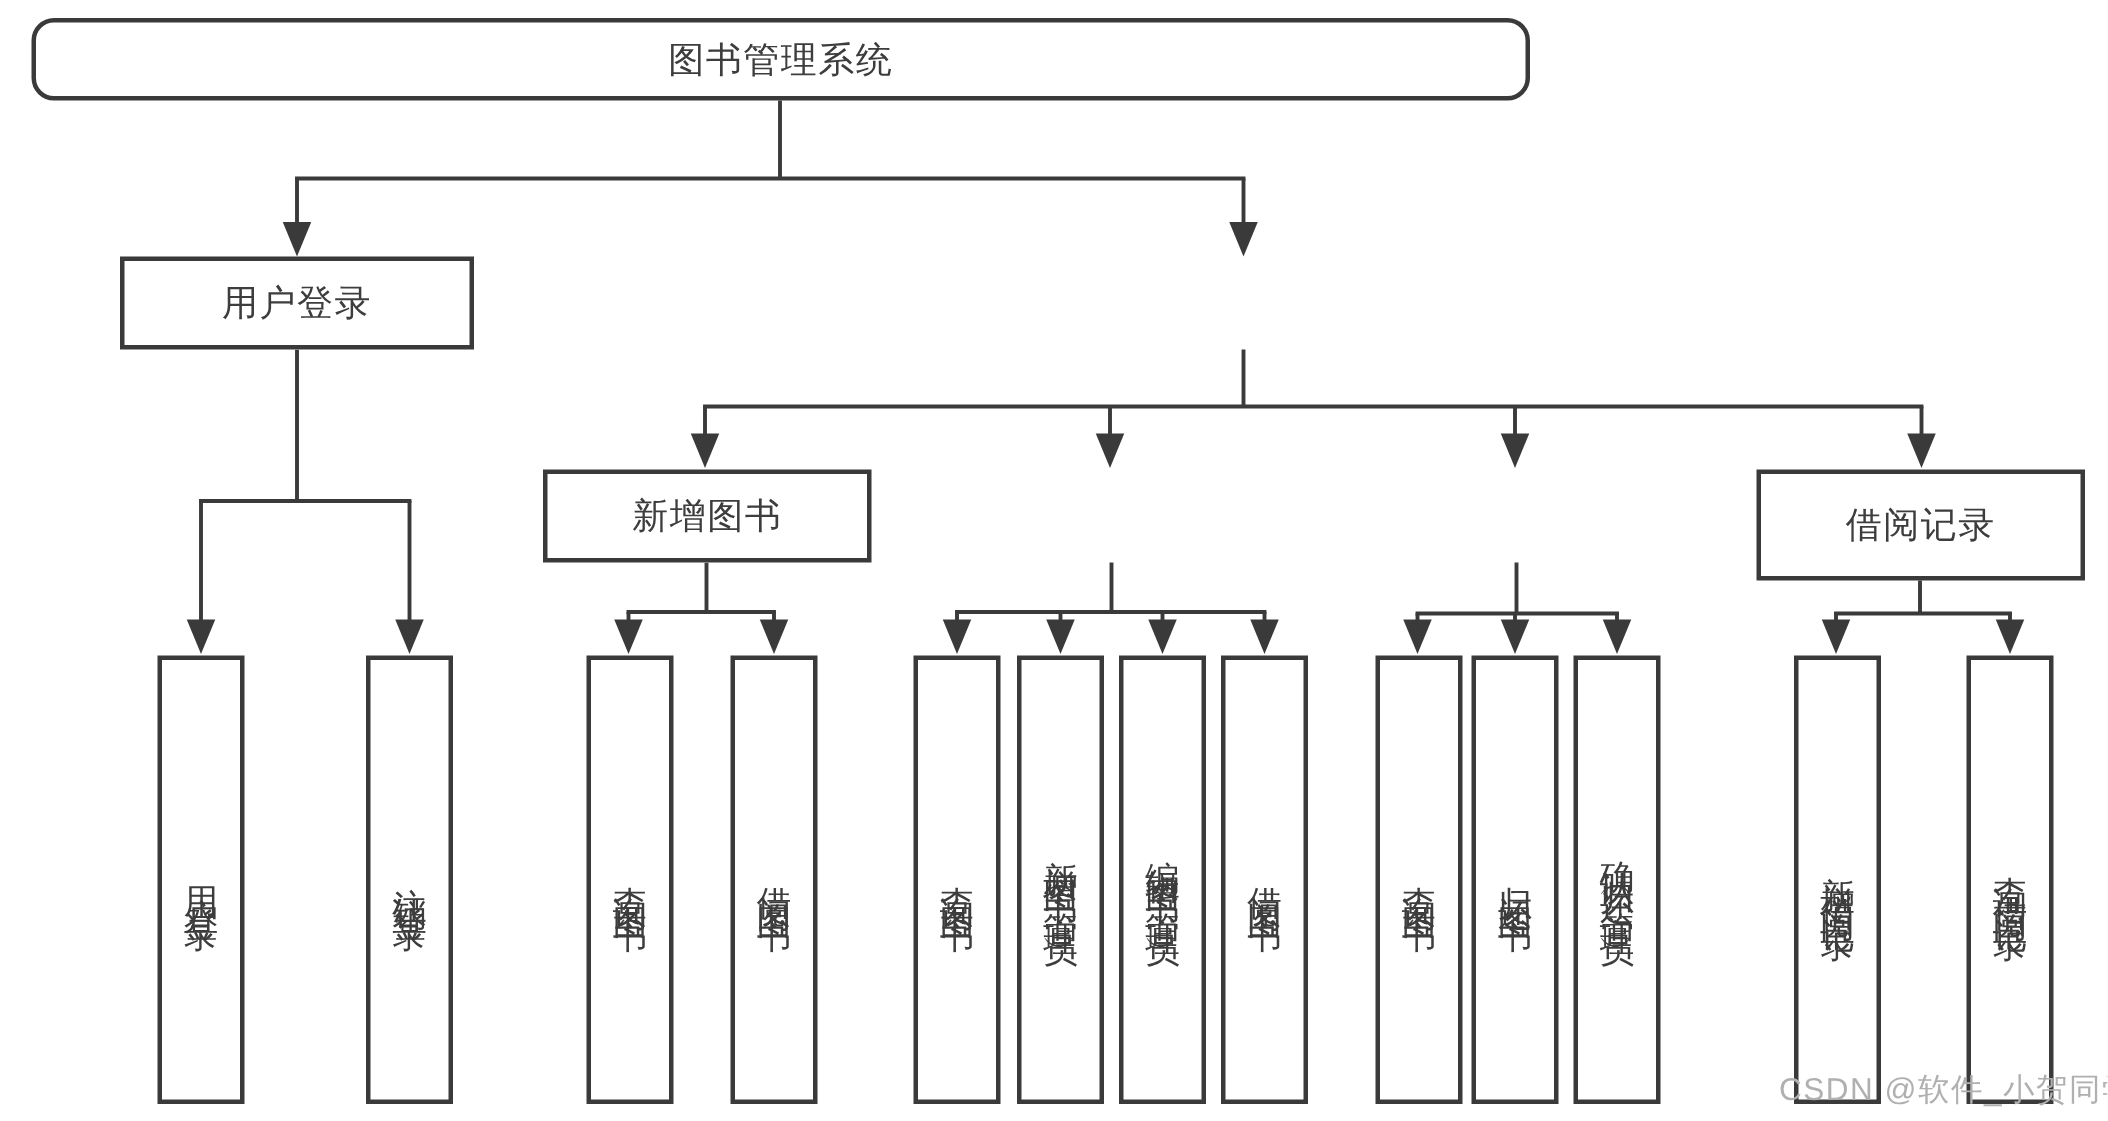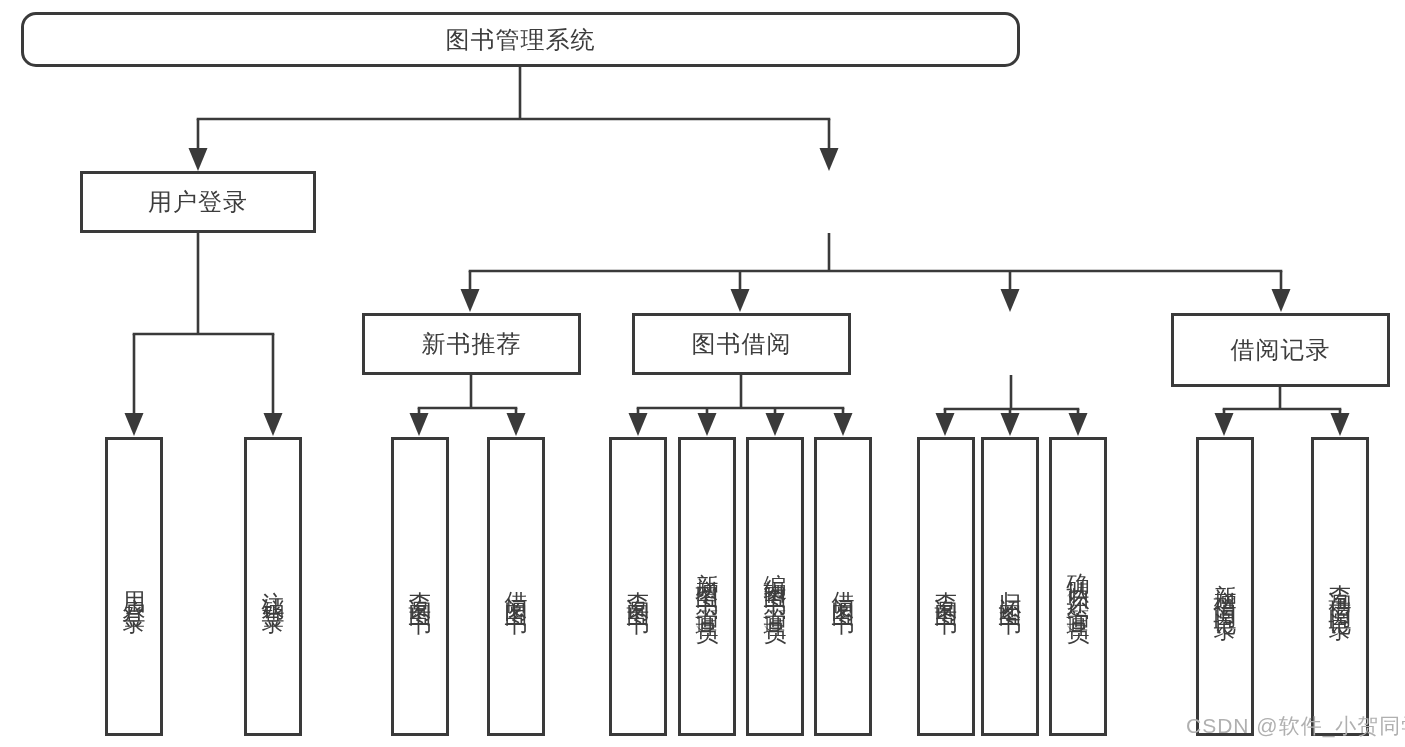--- a/index.html
+++ b/index.html
@@ -86,24 +86,21 @@
 
   <div class="box" style="left:21px;top:12px;width:999px;height:55px;border-radius:15px;">
     <span class="root-label">图书管理系统</span>
   </div>
 
   <div class="box" style="left:80px;top:171px;width:236px;height:62px;">
     <span class="h-label">用户登录</span>
   </div>
 
   <div class="box" style="left:362px;top:313px;width:219px;height:62px;">
-    <span class="h-label">新书推荐</span>
-  </div>
-  <div class="box" style="left:632px;top:313px;width:219px;height:62px;">
-    <span class="h-label">图书借阅</span>
+    <span class="h-label">新增图书</span>
   </div>
   <div class="box" style="left:1171px;top:313px;width:219px;height:74px;font-family:Liberation Serif, serif;">
     <span class="h-label">借阅记录</span>
   </div>
 
   <div class="box leaf" style="left:105px;">
     <span class="v-label">用户登录</span>
   </div>
   <div class="box leaf" style="left:244px;">
     <span class="v-label">注销登录</span>

